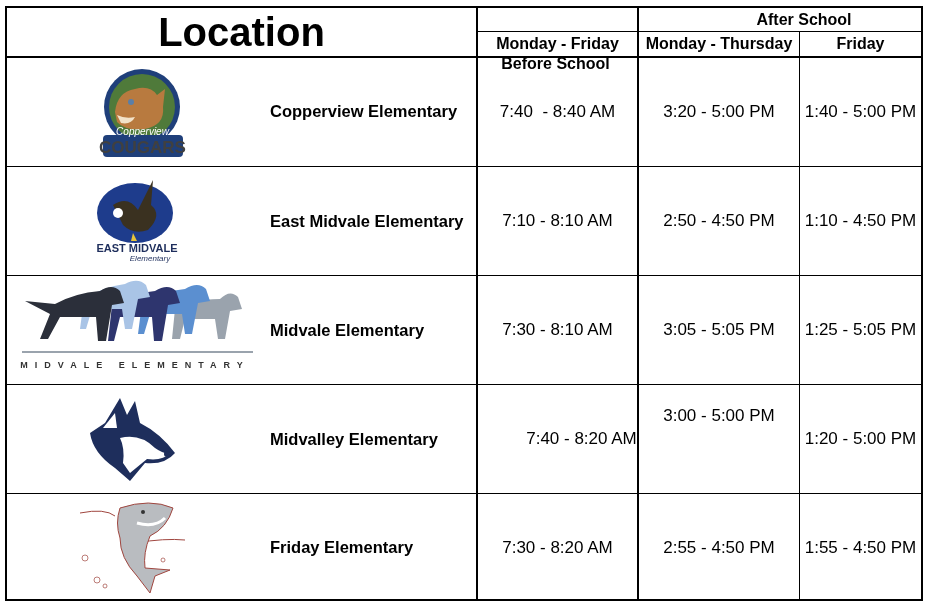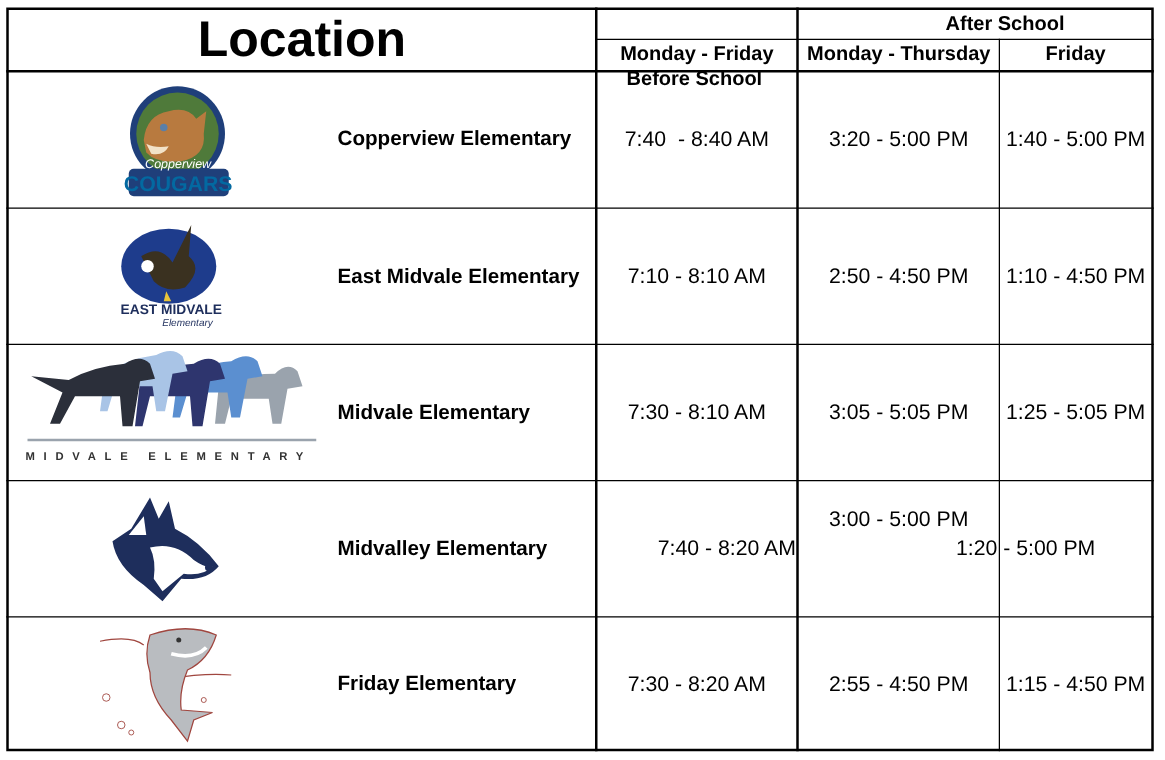--- a/index.html
+++ b/index.html
@@ -40,21 +40,21 @@
   <svg width="95" height="95" viewBox="0 0 95 95">
     <circle cx="47" cy="40" r="38" fill="#1f3f7a"></circle>
     <circle cx="47" cy="40" r="33" fill="#4f7a3a"></circle>
     <path d="M20 45 Q22 25 40 22 Q55 18 62 28 L70 22 L68 40 Q70 58 50 62 Q30 64 22 55 Z" fill="#b87a3f"></path>
     <path d="M22 48 Q30 52 40 50 Q36 58 26 56 Z" fill="#f2e2c8"></path>
     <circle cx="36" cy="35" r="3" fill="#5a7fa8"></circle>
     <rect x="8" y="68" width="80" height="22" rx="4" fill="#1f3f7a"></rect>
   </svg>
 </div>
 <div class="cell" style="left:105px; top:125px; width:75px; height:12px; font-size:10px; font-style:italic; color:#fff;">Copperview</div>
-<div class="cell" style="left:95px; top:138px; width:95px; height:20px; font-size:17px; font-weight:bold; color:#0369a1;">COUGARS</div>
+<div class="cell" style="left:95px; top:138px; width:95px; height:20px; font-size:17px; font-weight:bold; color:#404040;">COUGARS</div>
 <div class="cell school" style="left:270px; top:57px; width:206px; height:109px;">Copperview Elementary</div>
 <div class="cell time" style="left:478px; top:57px; width:159px; height:109px; white-space:pre;">7:40  - 8:40 AM</div>
 <div class="cell time" style="left:639px; top:57px; width:160px; height:109px;">3:20 - 5:00 PM</div>
 <div class="cell time" style="left:800px; top:57px; width:121px; height:109px;">1:40 - 5:00 PM</div>
 
 <div class="logo" style="left:93px; top:175px; width:85px; height:75px;">
   <svg width="85" height="75" viewBox="0 0 85 75">
     <ellipse cx="42" cy="38" rx="38" ry="30" fill="#1e3c8c"></ellipse>
     <path d="M20 30 Q35 20 45 35 L60 5 L58 30 Q70 40 55 55 Q40 60 30 50 Z" fill="#3a3120"></path>
     <circle cx="25" cy="38" r="5" fill="#fff"></circle>
@@ -88,30 +88,30 @@
   <svg width="95" height="95" viewBox="0 0 95 95">
     <path d="M20 30 L35 5 L42 22 L50 8 L55 30 Q75 40 90 60 Q80 72 60 70 L45 88 L30 75 Q8 60 5 40 Z" fill="#1e2e5c"></path>
     <path d="M35 45 Q55 40 70 55 Q80 62 85 60 Q78 68 62 66 L45 80 L38 70 Q40 55 35 45 Z" fill="#ffffff"></path>
     <path d="M18 35 L30 20 L32 35 Z" fill="#ffffff"></path>
     <circle cx="82" cy="61" r="3" fill="#1e2e5c"></circle>
   </svg>
 </div>
 <div class="cell school" style="left:270px; top:385px; width:206px; height:108px;">Midvalley Elementary</div>
 <div class="cell time" style="left:478px; top:385px; width:159px; height:108px;margin-left:24px;">7:40 - 8:20 AM</div>
 <div class="cell time" style="left:639px; top:362px; width:160px; height:108px;">3:00 - 5:00 PM</div>
-<div class="cell time" style="left:760px; top:385px; width:121px; height:108px;">1:20 - 5:00 PM</div>
+<div class="cell time" style="left:800px; top:385px; width:121px; height:108px;">1:20 - 5:00 PM</div>
 
 <div class="logo" style="left:75px; top:498px; width:115px; height:98px;">
   <svg width="115" height="98" viewBox="0 0 115 98">
     <path d="M5 15 Q30 10 40 18 M60 45 Q90 40 110 42" stroke="#a0463f" stroke-width="1" fill="none"></path>
     <path d="M45 10 Q75 0 98 10 Q92 30 75 38 Q68 55 70 70 L95 72 L80 78 L75 95 L62 78 Q45 60 45 40 Q40 25 45 10 Z" fill="#b9bcc0" stroke="#a0463f" stroke-width="1"></path>
     <path d="M62 25 Q80 30 90 20" stroke="#fff" stroke-width="3" fill="none"></path>
     <circle cx="68" cy="14" r="2" fill="#333"></circle>
     <circle cx="10" cy="60" r="3" fill="none" stroke="#a0463f" stroke-width="0.7"></circle>
     <circle cx="22" cy="82" r="3" fill="none" stroke="#a0463f" stroke-width="0.7"></circle>
     <circle cx="30" cy="88" r="2" fill="none" stroke="#a0463f" stroke-width="0.7"></circle>
     <circle cx="88" cy="62" r="2" fill="none" stroke="#a0463f" stroke-width="0.7"></circle>
   </svg>
 </div>
 <div class="cell school" style="left:270px; top:494px; width:206px; height:107px;">Friday Elementary</div>
 <div class="cell time" style="left:478px; top:494px; width:159px; height:107px;">7:30 - 8:20 AM</div>
 <div class="cell time" style="left:639px; top:494px; width:160px; height:107px;">2:55 - 4:50 PM</div>
-<div class="cell time" style="left:800px; top:494px; width:121px; height:107px;">1:15 - 4:50 PM</div>
+<div class="cell time" style="left:800px; top:494px; width:121px; height:107px;">1:55 - 4:50 PM</div>
 
 </body></html>

